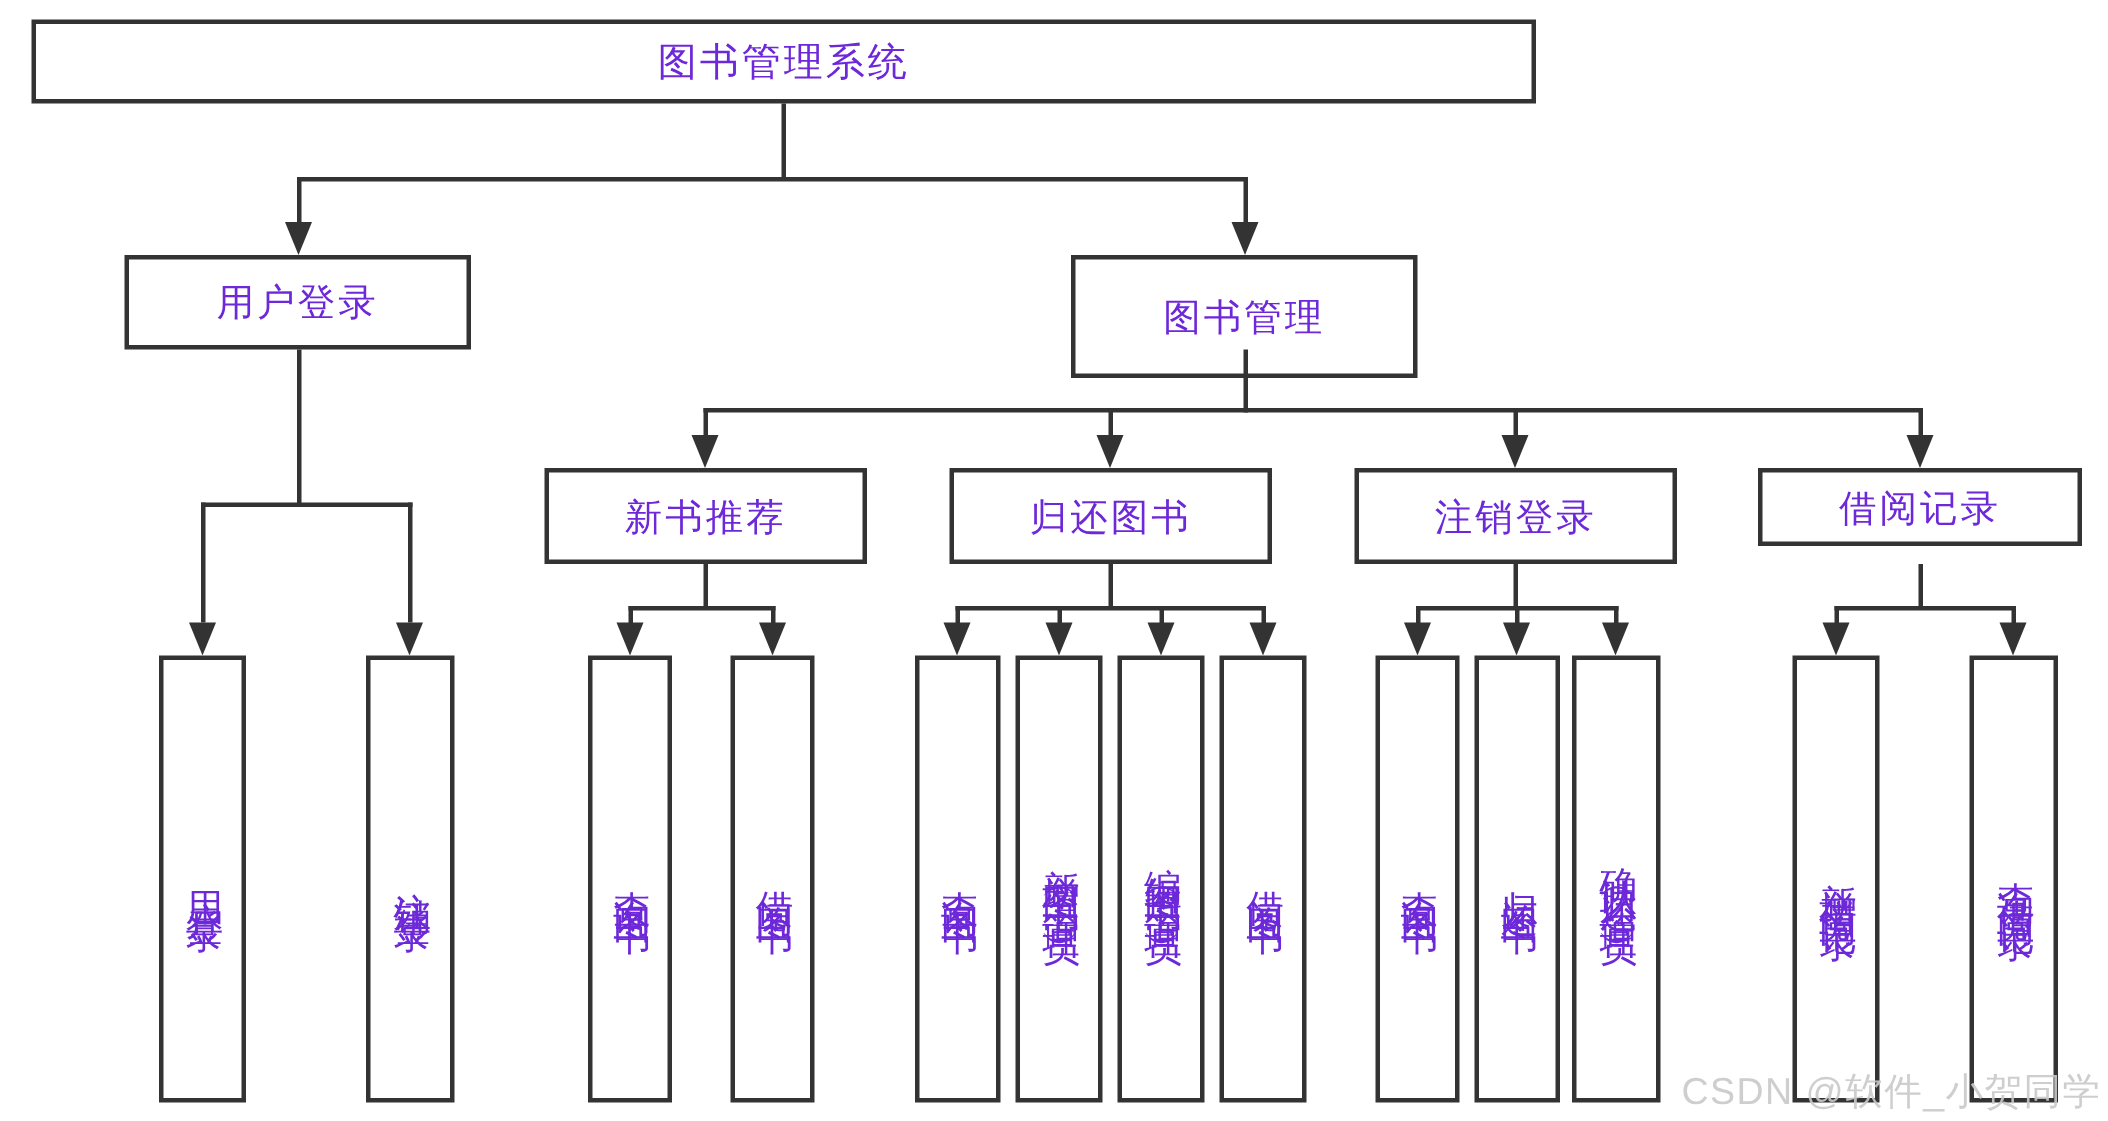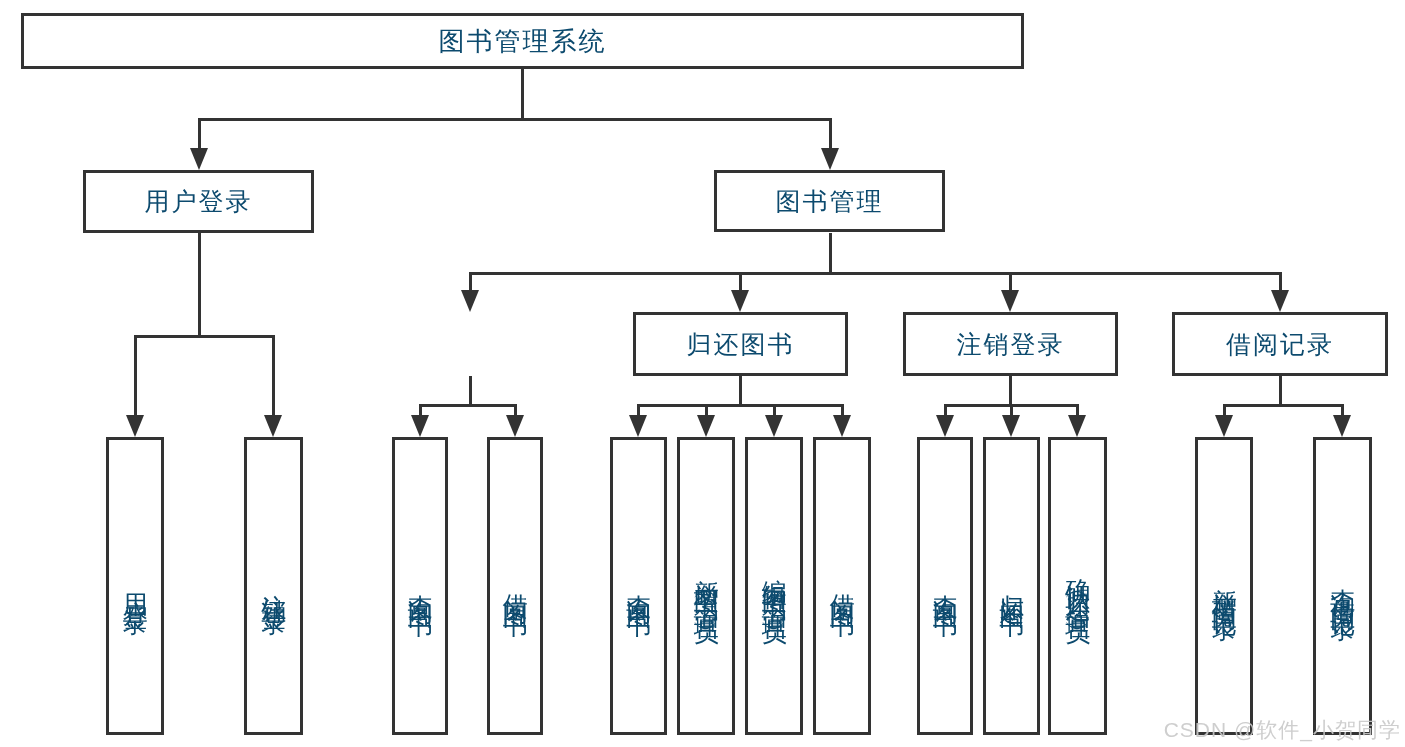--- a/index.html
+++ b/index.html
@@ -16,21 +16,21 @@
     position:absolute;
     border:3px solid #333333;
     background:#ffffff;
     display:flex;
     align-items:center;
     justify-content:center;
   }
   .node .lbl {
     font-size:25px;
     letter-spacing:2px;
-    color:#0c4a6e;
+    color:#6d28d9;
     white-space:nowrap;
   }
   .root .lbl { font-size:26px; }
   .leaf .lbl {
     writing-mode:vertical-rl;
     text-orientation:mixed;
     font-size:25px;
     letter-spacing:6px;
     line-height:1.1;
     white-space:normal;
@@ -40,21 +40,21 @@
   .arrow {
     position:absolute;
     width:0; height:0;
     border-left:9px solid transparent;
     border-right:9px solid transparent;
     border-top:22px solid #333333;
   }
   .watermark {
     position:absolute;
     right:4px; bottom:3px;
-    font-size:21px;
+    font-size:25px;
     color:#c9c9c9;
     opacity:0.9;
     letter-spacing:1px;
     z-index:10;
     white-space:nowrap;
     margin-left:31px;
   }
 </style>
 </head>
 <body>
@@ -68,21 +68,21 @@
   <div class="vline" style="left:520.5px; top:69px;  height:50px;"></div>
   <div class="hline" style="left:197.5px; top:117.5px; width:634px;"></div>
   <div class="vline" style="left:197.5px; top:117.5px; height:31px;"></div>
   <div class="vline" style="left:828.5px; top:117.5px; height:31px;"></div>
   <div class="arrow" style="left:190px; top:148px;"></div>
   <div class="arrow" style="left:821px; top:148px;"></div>
 
   <div class="node" style="left:83px; top:170px; width:231px; height:63px;">
     <span class="lbl">用户登录</span>
   </div>
-  <div class="node" style="left:714px; top:170px; width:231px; height:62px;">
+  <div class="node" style="left:714px; top:170px; width:231px; height:82px;">
     <span class="lbl">图书管理</span>
   </div>
 
   <div class="vline" style="left:197.5px; top:233px; height:105px;"></div>
   <div class="hline" style="left:133.5px; top:335px; width:141px;"></div>
   <div class="vline" style="left:133.5px; top:335px; height:80px;"></div>
   <div class="vline" style="left:271.5px; top:335px; height:80px;"></div>
   <div class="arrow" style="left:126px; top:415px;"></div>
   <div class="arrow" style="left:264px; top:415px;"></div>
 
@@ -90,27 +90,30 @@
   <div class="hline" style="left:468.5px; top:272px; width:813px;"></div>
   <div class="vline" style="left:468.5px;  top:272px; height:20px;"></div>
   <div class="vline" style="left:738.5px;  top:272px; height:20px;"></div>
   <div class="vline" style="left:1008.5px; top:272px; height:20px;"></div>
   <div class="vline" style="left:1278.5px; top:272px; height:20px;"></div>
   <div class="arrow" style="left:461px;  top:290px;"></div>
   <div class="arrow" style="left:731px;  top:290px;"></div>
   <div class="arrow" style="left:1001px; top:290px;"></div>
   <div class="arrow" style="left:1271px; top:290px;"></div>
 
+  <div class="node" style="left:363px; top:312px; width:215px; height:64px;">
+    <span class="lbl">新书推荐</span>
+  </div>
   <div class="node" style="left:633px; top:312px; width:215px; height:64px;">
     <span class="lbl">归还图书</span>
   </div>
   <div class="node" style="left:903px; top:312px; width:215px; height:64px;">
     <span class="lbl">注销登录</span>
   </div>
-  <div class="node" style="left:1172px; top:312px; width:216px; height:64px;">
+  <div class="node" style="left:1172px; top:312px; width:216px; height:52px;">
     <span class="lbl">借阅记录</span>
   </div>
 
   <div class="vline" style="left:468.5px; top:376px; height:30px;"></div>
   <div class="hline" style="left:418.5px; top:404px; width:98px;"></div>
   <div class="vline" style="left:418.5px; top:404px; height:12px;"></div>
   <div class="vline" style="left:513.5px; top:404px; height:12px;"></div>
   <div class="arrow" style="left:411px; top:415px;"></div>
   <div class="arrow" style="left:506px; top:415px;"></div>
 

